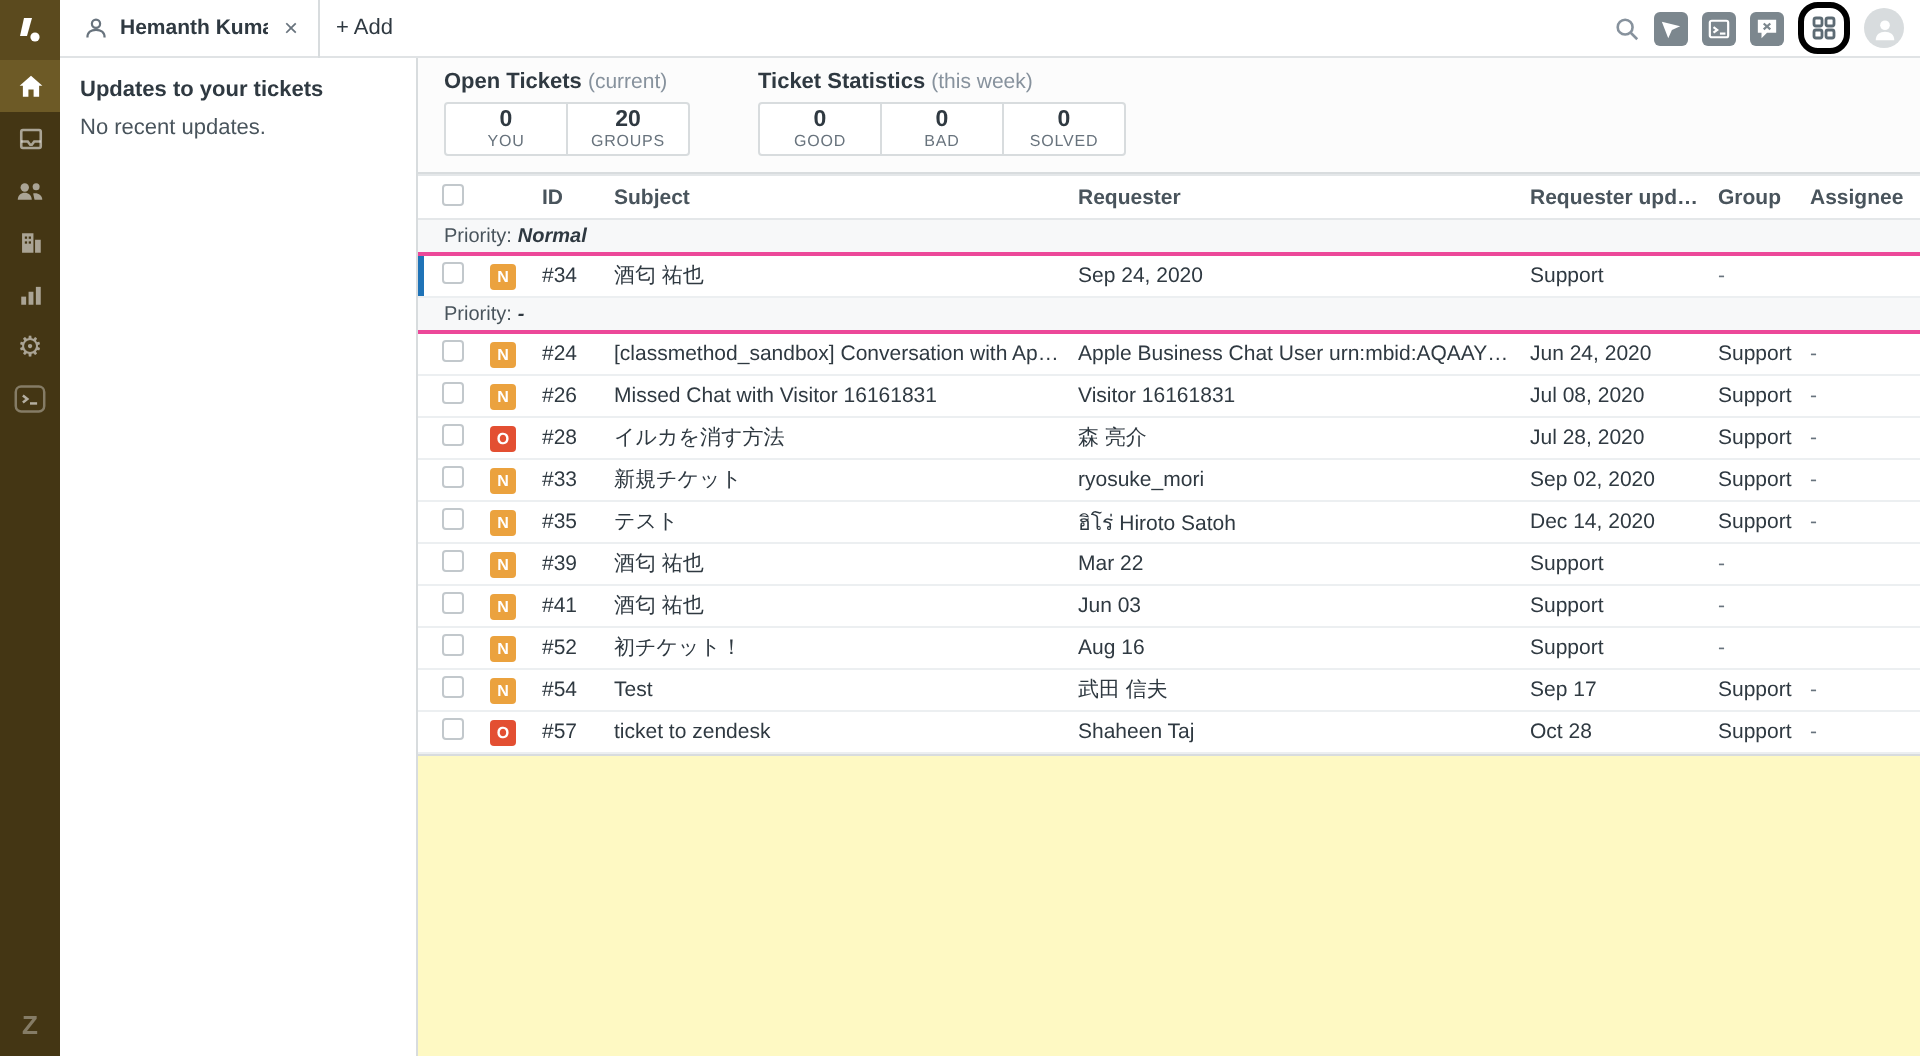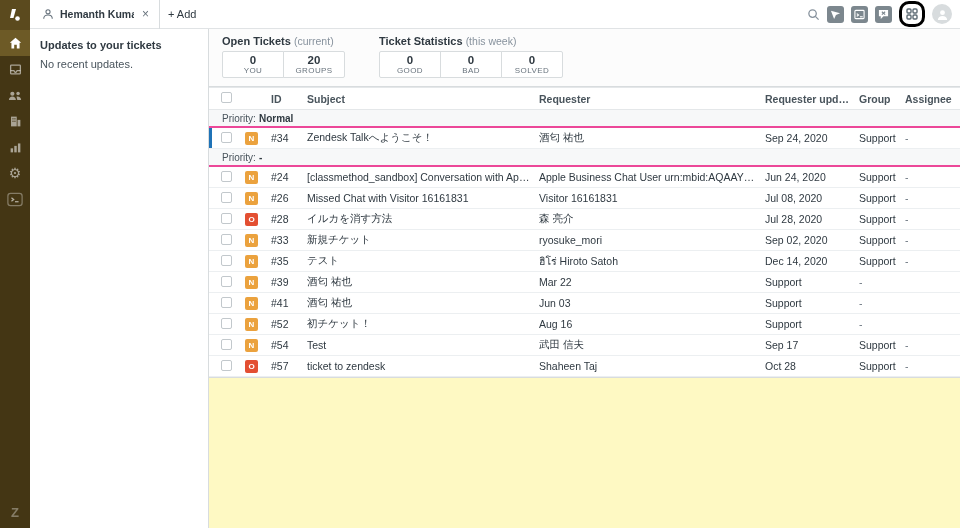--- a/index.html
+++ b/index.html
@@ -61,21 +61,21 @@
   .headline a { color:#1f73b7; font-size:10.5px; text-decoration:underline; cursor:pointer; }
   .play-btn { margin-left:auto; background:#fff; border:1px solid #c8ced1; border-radius:4px; padding:3px 11px; font-size:11px; color:#2f3941; cursor:pointer; }
 
   
   .table { background:#fff; border-top:1px solid #e4e7e9; border-bottom:1px solid #d8dcde; }
   .trow, .thead { display:grid; grid-template-columns:36px 26px 36px 232px 226px 94px 46px 1fr; align-items:center; }
   .thead { height:22px; border-bottom:1px solid #e4e7e9; color:#49545c; font-weight:bold; font-size:10.5px; }
   .trow { height:21px; border-bottom:1px solid #ecEFF1; font-size:10.5px; position:relative; }
   .trow.hl::before { content:""; position:absolute; left:0; top:0; bottom:0; width:3px; background:#1f73b7; }
   .trow-group { height:18px; background:#f7f8f9; border-bottom:2px solid #ec4899; display:flex; align-items:center; padding-left:13px; font-size:10px; color:#49545c; }
-  .trow-group .gv { font-weight:bold; color:#2f3941; margin-left:3px; }
+  .trow-group .gv { font-weight:bold; color:#2f3941; margin-left:3px;font-style:italic; }
   .cell { overflow:hidden; white-space:nowrap; text-overflow:ellipsis; padding-right:6px; }
   .checkbox { width:11px; height:11px; border:1px solid #c2c8cc; border-radius:2px; background:#fff; display:inline-block; margin-left:12px; cursor:pointer; }
   .badge { width:13px; height:13px; border-radius:2px; color:#fff; font-size:8px; font-weight:bold; display:flex; align-items:center; justify-content:center; }
   .muted { color:#68737d; }
   svg { display:block; }
 </style>
 </head>
 <body>
 
 <div class="app">
@@ -266,21 +266,20 @@
               <div class="trow-group">
                 <span class="gp">Priority:</span>
                 <span class="gv">Normal</span>
               </div>
               <div class="trow hl">
                 <span class="cell"><span class="checkbox"></span></span>
                 <span class="cell">
                   <span class="badge" style="background: rgb(235, 162, 62);">N</span>
                 </span>
                 <span class="cell">#34</span>
-                <span class="cell">Zendesk Talkへようこそ！</span>
                 <span class="cell">酒匂 祐也</span>
                 <span class="cell">Sep 24, 2020</span>
                 <span class="cell">Support</span>
                 <span class="cell muted">-</span>
               </div>
               <div class="trow-group">
                 <span class="gp">Priority:</span>
                 <span class="gv">-</span>
               </div>
               <div class="trow">

